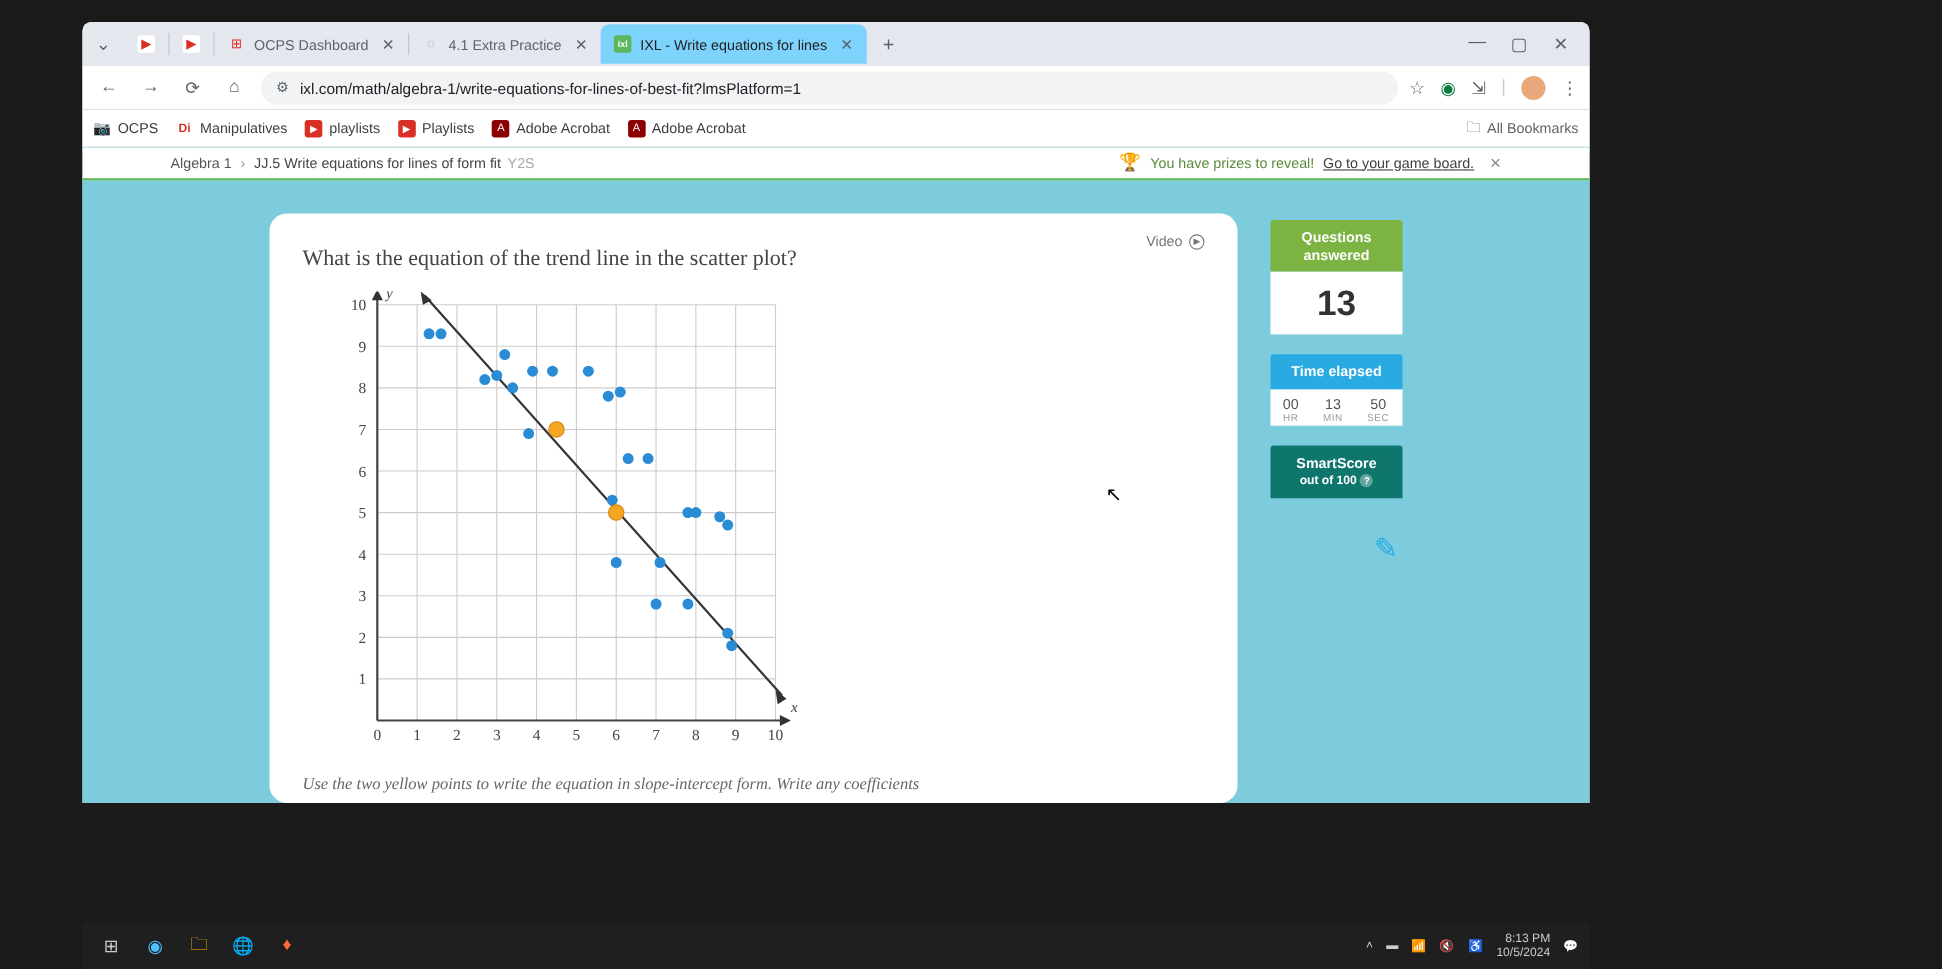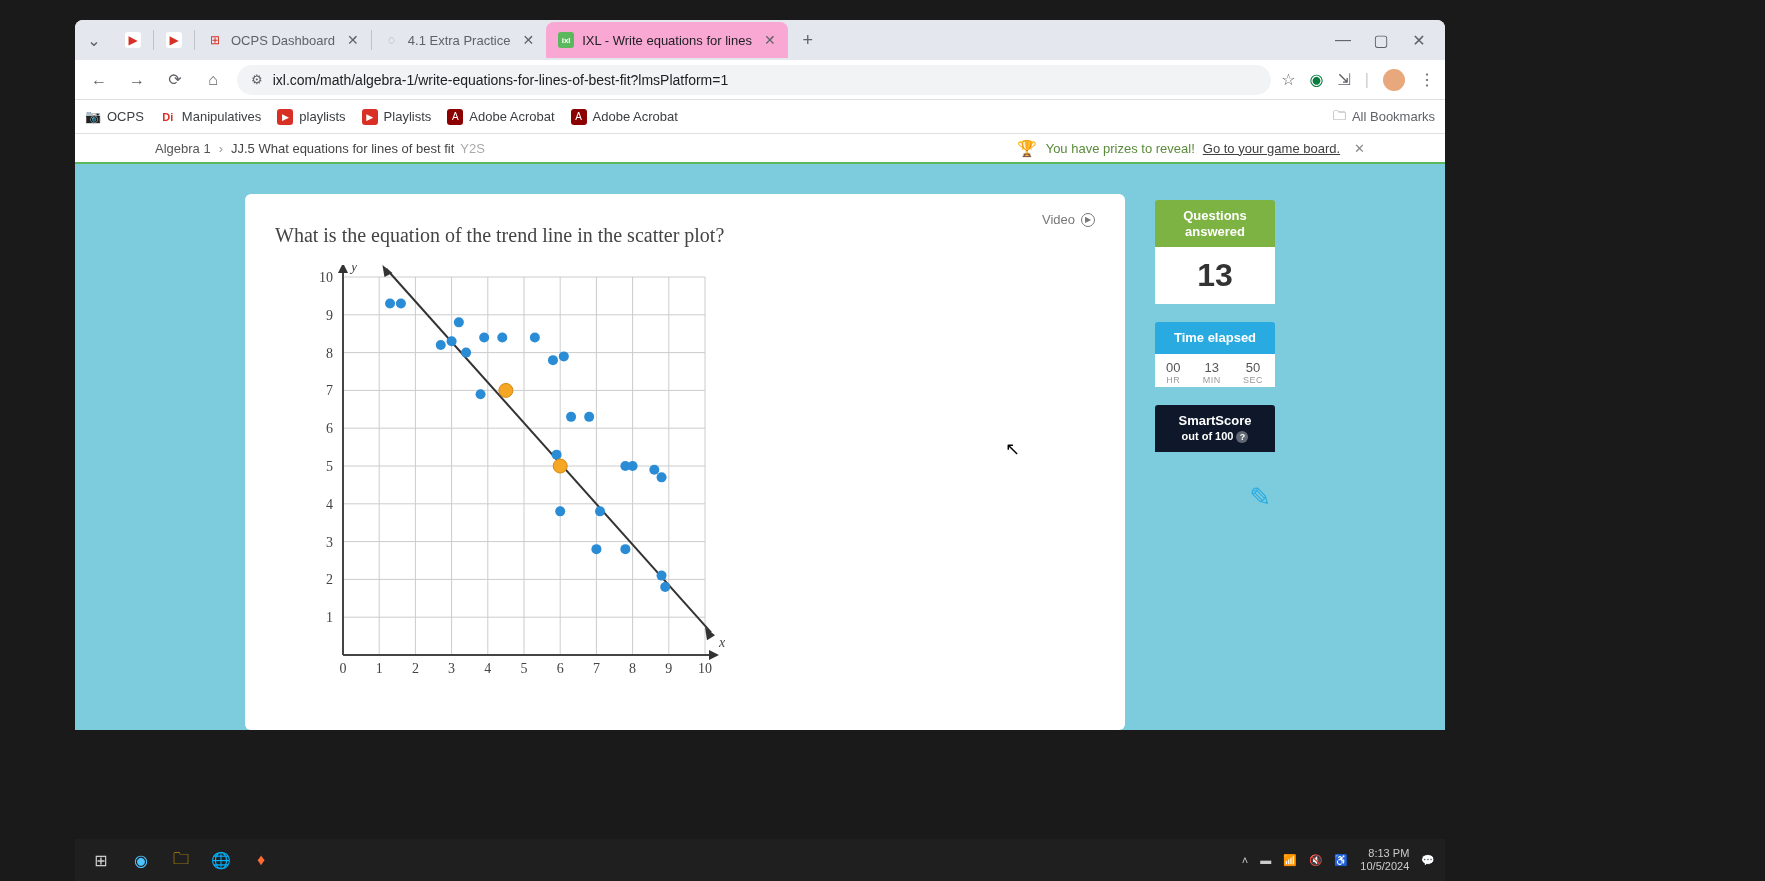--- a/index.html
+++ b/index.html
@@ -4,21 +4,21 @@
 <style>
 * { margin: 0; padding: 0; box-sizing: border-box; font-family: -apple-system, BlinkMacSystemFont, 'Segoe UI', Arial, sans-serif; }
 body { width: 1765px; height: 881px; background: #1a1a1a; overflow: hidden; position: relative; }
 
 .browser-window { position: absolute; left: 75px; top: 20px; width: 1370px; height: 710px; background: #fff; border-radius: 8px 8px 0 0; display: flex; flex-direction: column; }
 
 
 .tab-bar { height: 40px; background: #e4e7ed; display: flex; align-items: center; padding: 0 8px; gap: 0; border-radius: 8px 8px 0 0; }
 .tab-bar .menu-down { width: 22px; height: 22px; display: flex; align-items: center; justify-content: center; color: #5f6368; cursor: pointer; margin-right: 8px; }
 .tab { display: flex; align-items: center; padding: 0 12px; height: 36px; gap: 8px; color: #5f6368; font-size: 13px; cursor: pointer; border-radius: 8px 8px 0 0; max-width: 250px; position: relative; }
-.tab.active { background: #f9a8d4; color: #202124; }
+.tab.active { background: #7dd3fc; color: #202124; }
 .tab .favicon { width: 16px; height: 16px; display: inline-flex; align-items: center; justify-content: center; font-size: 12px; }
 .tab .close { color: #5f6368; font-size: 14px; margin-left: 4px; }
 .tab-sep { width: 1px; height: 20px; background: #c0c3c9; }
 .new-tab { width: 28px; height: 28px; display: flex; align-items: center; justify-content: center; color: #5f6368; font-size: 18px; cursor: pointer; margin-left: 6px; }
 .window-controls { margin-left: auto; display: flex; gap: 18px; padding-right: 8px; color: #5f6368; }
 .window-controls span { cursor: pointer; width: 20px; text-align: center; }
 
 
 .url-bar { height: 40px; background: #fff; display: flex; align-items: center; padding: 0 10px; gap: 10px; border-bottom: 1px solid #e0e0e0; }
 .url-bar .nav-icon { width: 28px; height: 28px; display: flex; align-items: center; justify-content: center; color: #5f6368; cursor: pointer; font-size: 16px; border-radius: 50%; }
@@ -41,21 +41,21 @@
 .breadcrumb-bar .crumb { color: #555; }
 .breadcrumb-bar .sep { margin: 0 8px; color: #999; }
 .breadcrumb-bar .skill { color: #444; font-weight: 500; }
 .breadcrumb-bar .code { color: #aaa; margin-left: 6px; text-align: right; }
 .prize-banner { margin-left: auto; display: flex; align-items: center; gap: 8px; font-size: 13px; color: #5a8a3a; }
 .prize-banner .trophy { color: #f0ad4e; font-size: 16px; }
 .prize-banner a { color: #404040; text-decoration: underline; }
 .prize-banner .dismiss { color: #888; margin-left: 6px; cursor: pointer; }
 
 .main-area { display: flex; padding: 30px 70px 0 170px; gap: 30px; height: calc(100% - 30px); }
-.question-card { background: #fff; border-radius: 6px; padding: 30px 30px 10px 30px; flex: 1; max-width: 880px; position: relative; }
+.question-card { background: #fff; border-radius: 16px; padding: 30px 30px 10px 30px; flex: 1; max-width: 880px; position: relative; }
 .video-link { position: absolute; right: 30px; top: 18px; font-size: 13px; color: #777; display: flex; align-items: center; gap: 6px; cursor: pointer; }
 .video-link .play { width: 14px; height: 14px; border: 1px solid #777; border-radius: 50%; display: inline-flex; align-items: center; justify-content: center; font-size: 8px; }
 .question-text { font-size: 20px; color: #444; font-family: Georgia, serif; margin-bottom: 18px; }
 
 
 .chart-wrap { position: relative; width: 430px; height: 420px; margin-left: 20px; }
 .chart-svg { width: 100%; height: 100%; }
 .axis-label { font-size: 14px; fill: #444; font-style: italic; font-family: Georgia, serif; }
 .tick-label { font-size: 14px; fill: #444; font-family: Georgia, serif; }
 .grid-line { stroke: #ccc; stroke-width: 1; }
@@ -66,21 +66,21 @@
 .arrow { fill: #333; }
 
 .instruction { font-size: 15px; color: #666; font-style: italic; font-family: Georgia, serif; margin-top: 20px; }
 
 
 .stats { width: 120px; display: flex; flex-direction: column; gap: 18px; align-items: stretch; padding-top: 6px; }
 .stat-box { text-align: center; }
 .stat-label { padding: 8px 6px; font-size: 13px; font-weight: bold; color: #fff; border-radius: 3px 3px 0 0; line-height: 1.2; }
 .stat-label.green { background: #7cb342; }
 .stat-label.blue { background: #29abe2; }
-.stat-label.orange { background: #0f172a; }
+.stat-label.orange { background: #0f766e; }
 .stat-value { background: #fff; font-size: 32px; font-weight: bold; color: #333; padding: 10px 0; }
 .time-row { display: flex; justify-content: space-around; background: #fff; padding: 6px 1px 2px 0; }
 .time-col { text-align: center; }
 .time-num { font-size: 13px; color: #555; }
 .time-unit { font-size: 9px; color: #999; letter-spacing: 0.5px; }
 .pencil { text-align: right; font-size: 26px; color: #29abe2; padding-right: 4px; cursor: pointer; margin-top: 12px; }
 .stat-sub { font-size: 11px; color: #fff; }
 .info-circle { display: inline-block; width: 12px; height: 12px; border-radius: 50%; background: rgba(255,255,255,0.35); font-size: 9px; line-height: 12px; margin-left: 3px; }
 
 
@@ -178,21 +178,21 @@
     <div class="all-bookmarks">
       <span>🗀</span>
       <span>All Bookmarks</span>
     </div>
   </div>
 
   <div class="page-content">
     <div class="breadcrumb-bar">
       <span class="crumb">Algebra 1</span>
       <span class="sep">›</span>
-      <span class="skill">JJ.5 What equations for lines of best fit</span>
+      <span class="skill">JJ.5 Write equations for lines of form fit</span>
       <span class="code">Y2S</span>
       <div class="prize-banner">
         <span class="trophy">🏆</span>
         <span>You have prizes to reveal!</span>
         <a href="#">Go to your game board.</a>
         <span class="dismiss">✕</span>
       </div>
     </div>
 
     <div class="main-area">
@@ -280,20 +280,21 @@
               <circle class="data-point" cx="305.02" cy="246.35999999999999" r="5"></circle>
               <circle class="data-point" cx="301.4" cy="284.16" r="5"></circle>
               <circle class="data-point" cx="330.36" cy="284.16" r="5"></circle>
               <circle class="data-point" cx="366.56000000000006" cy="310.62" r="5"></circle>
               <circle class="data-point" cx="370.18" cy="321.96000000000004" r="5"></circle>
               <circle class="highlight-point" cx="210.9" cy="125.40000000000003" r="7"></circle>
               <circle class="highlight-point" cx="265.2" cy="201" r="7"></circle>
             </svg>
         </div>
 
+        <div class="instruction">Use the two yellow points to write the equation in slope-intercept form. Write any coefficients</div>
       </div>
 
       <div class="stats">
         <div class="stat-box">
           <div class="stat-label green">Questions answered</div>
           <div class="stat-value">13</div>
         </div>
         <div class="stat-box">
           <div class="stat-label blue">Time elapsed</div>
           <div class="time-row">

